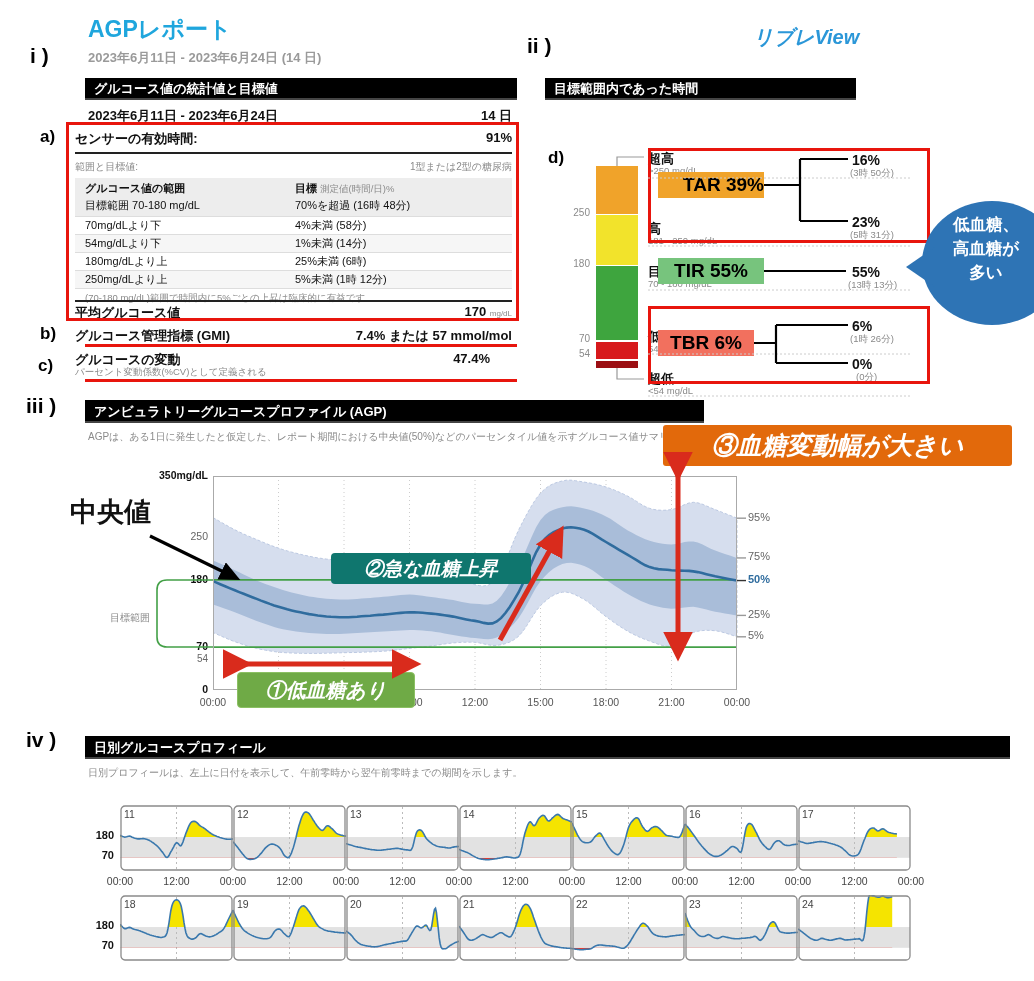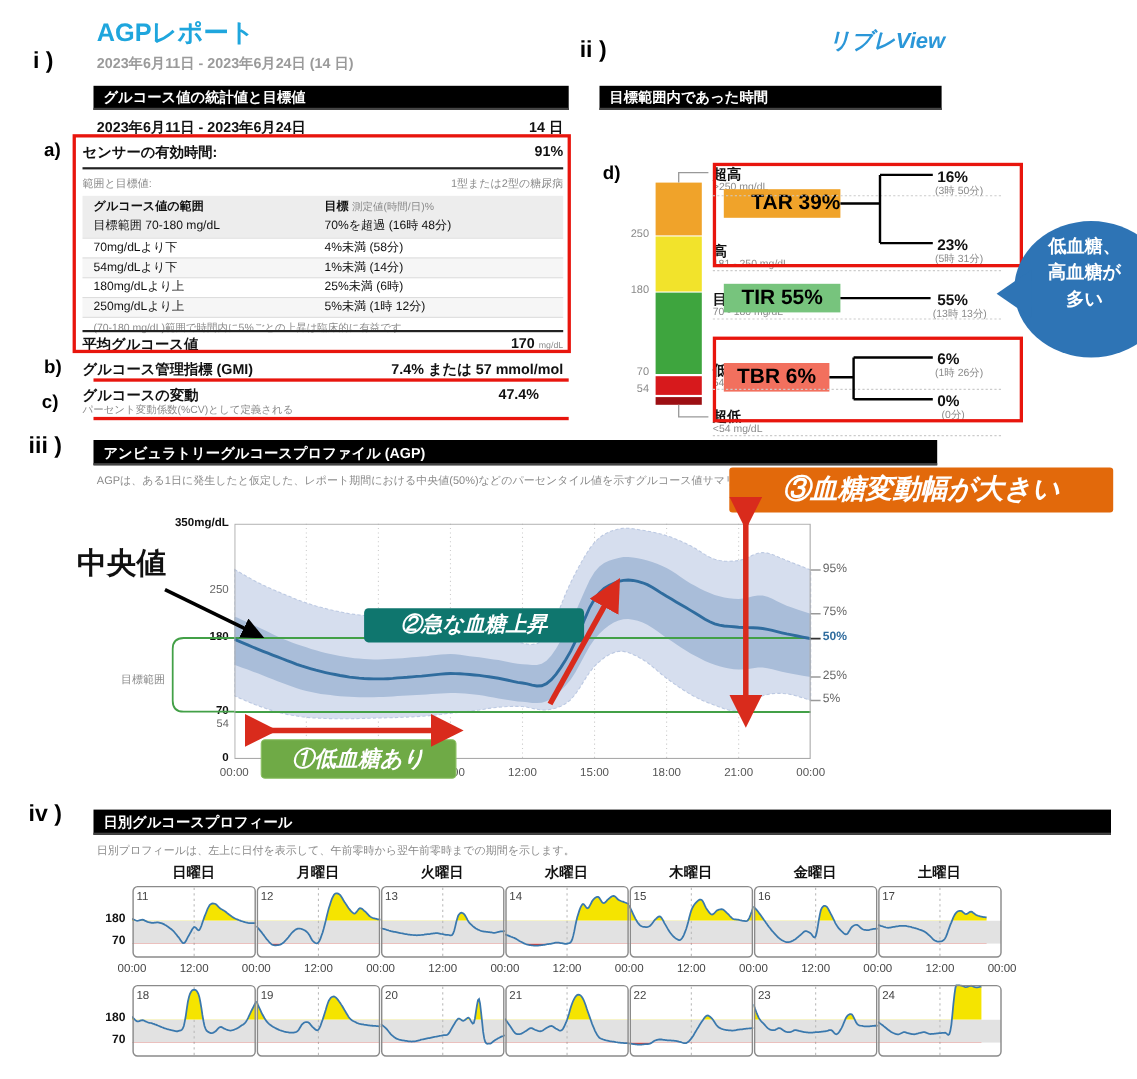--- a/index.html
+++ b/index.html
@@ -148,21 +148,21 @@
 
   <div class="abs redbox" style="left:648px;top:148px;width:282px;height:95px;"></div>
   <div class="abs redbox" style="left:648px;top:306px;width:282px;height:78px;"></div>
 
   <div class="abs" style="left:936px;top:213px;width:100px;z-index:65;text-align:center;color:#fff;font-weight:bold;font-size:16.5px;line-height:1.45;">
     <div>低血糖、</div>
     <div>高血糖が</div>
     <div>多い</div>
   </div>
 
-  <div class="abs bar" style="left:85px;top:400px;width:767px;height:23px;line-height:23px;">アンビュラトリーグルコースプロファイル (AGP)</div>
+  <div class="abs bar" style="left:85px;top:400px;width:619px;height:23px;line-height:23px;">アンビュラトリーグルコースプロファイル (AGP)</div>
   <div class="abs sm gray" style="left:88px;top:430px;">AGPは、ある1日に発生したと仮定した、レポート期間における中央値(50%)などのパーセンタイル値を示すグルコース値サマリです。</div>
 
   <div class="abs noteb" style="left:663px;top:425px;width:349px;height:41px;background:#e2690b;font-size:25px;line-height:41px;border-radius:3px;">③血糖変動幅が大きい</div>
 
   <div class="abs b" style="left:70px;top:494px;font-size:27px;">中央値</div>
 
   <div class="abs b right" style="left:148px;top:469px;width:60px;font-size:10.5px;">350mg/dL</div>
   <div class="abs right" style="left:168px;top:530px;width:40px;font-size:10.5px;color:#666;">250</div>
   <div class="abs b right" style="left:168px;top:573px;width:40px;font-size:10.5px;">180</div>
   <div class="abs b right" style="left:168px;top:640px;width:40px;font-size:10.5px;">70</div>
@@ -211,29 +211,20 @@
   <div class="abs b" style="left:748px;top:573px;font-size:11px;color:#2f6c9e;">50%</div>
   <div class="abs" style="left:748px;top:608px;font-size:11px;color:#666;">25%</div>
   <div class="abs" style="left:748px;top:629px;font-size:11px;color:#666;">5%</div>
 
   <div class="abs noteb" style="left:331px;top:553px;width:200px;height:31px;background:#0f766e;font-size:19px;line-height:31px;">②急な血糖上昇</div>
   <div class="abs noteb" style="left:237px;top:672px;width:176px;height:34px;background:#6faa46;font-size:20px;line-height:34px;border:1px solid #8bc063;">①低血糖あり</div>
 
   <div class="abs bar" style="left:85px;top:736px;width:925px;height:23px;line-height:23px;">日別グルコースプロフィール</div>
   <div class="abs sm gray" style="left:88px;top:766px;">日別プロフィールは、左上に日付を表示して、午前零時から翌午前零時までの期間を示します。</div>
 
-  <div class="abs" style="left:120px;top:784px;width:791px;height:15px;">
-    <span class="abs b" style="left:56px;transform:translateX(-50%);font-size:13px;">日曜日</span>
-    <span class="abs b" style="left:169px;transform:translateX(-50%);font-size:13px;">月曜日</span>
-    <span class="abs b" style="left:282px;transform:translateX(-50%);font-size:13px;">火曜日</span>
-    <span class="abs b" style="left:395px;transform:translateX(-50%);font-size:13px;">水曜日</span>
-    <span class="abs b" style="left:508px;transform:translateX(-50%);font-size:13px;">木曜日</span>
-    <span class="abs b" style="left:621px;transform:translateX(-50%);font-size:13px;">金曜日</span>
-    <span class="abs b" style="left:734px;transform:translateX(-50%);font-size:13px;">土曜日</span>
-  </div>
 
   <div class="abs b right" style="left:86px;top:829px;width:28px;font-size:11px;">180</div>
   <div class="abs b right" style="left:86px;top:849px;width:28px;font-size:11px;">70</div>
   <div class="abs b right" style="left:86px;top:919px;width:28px;font-size:11px;">180</div>
   <div class="abs b right" style="left:86px;top:939px;width:28px;font-size:11px;">70</div>
 
   <div class="abs" id="daily-row1" style="left:120px;top:805px;height:66px;display:flex;">
       <div style="width: 113px; height: 66px;">
         <svg width="113" height="66">
           <rect x="1" y="1" width="111" height="64" rx="4" fill="#fff"></rect>

